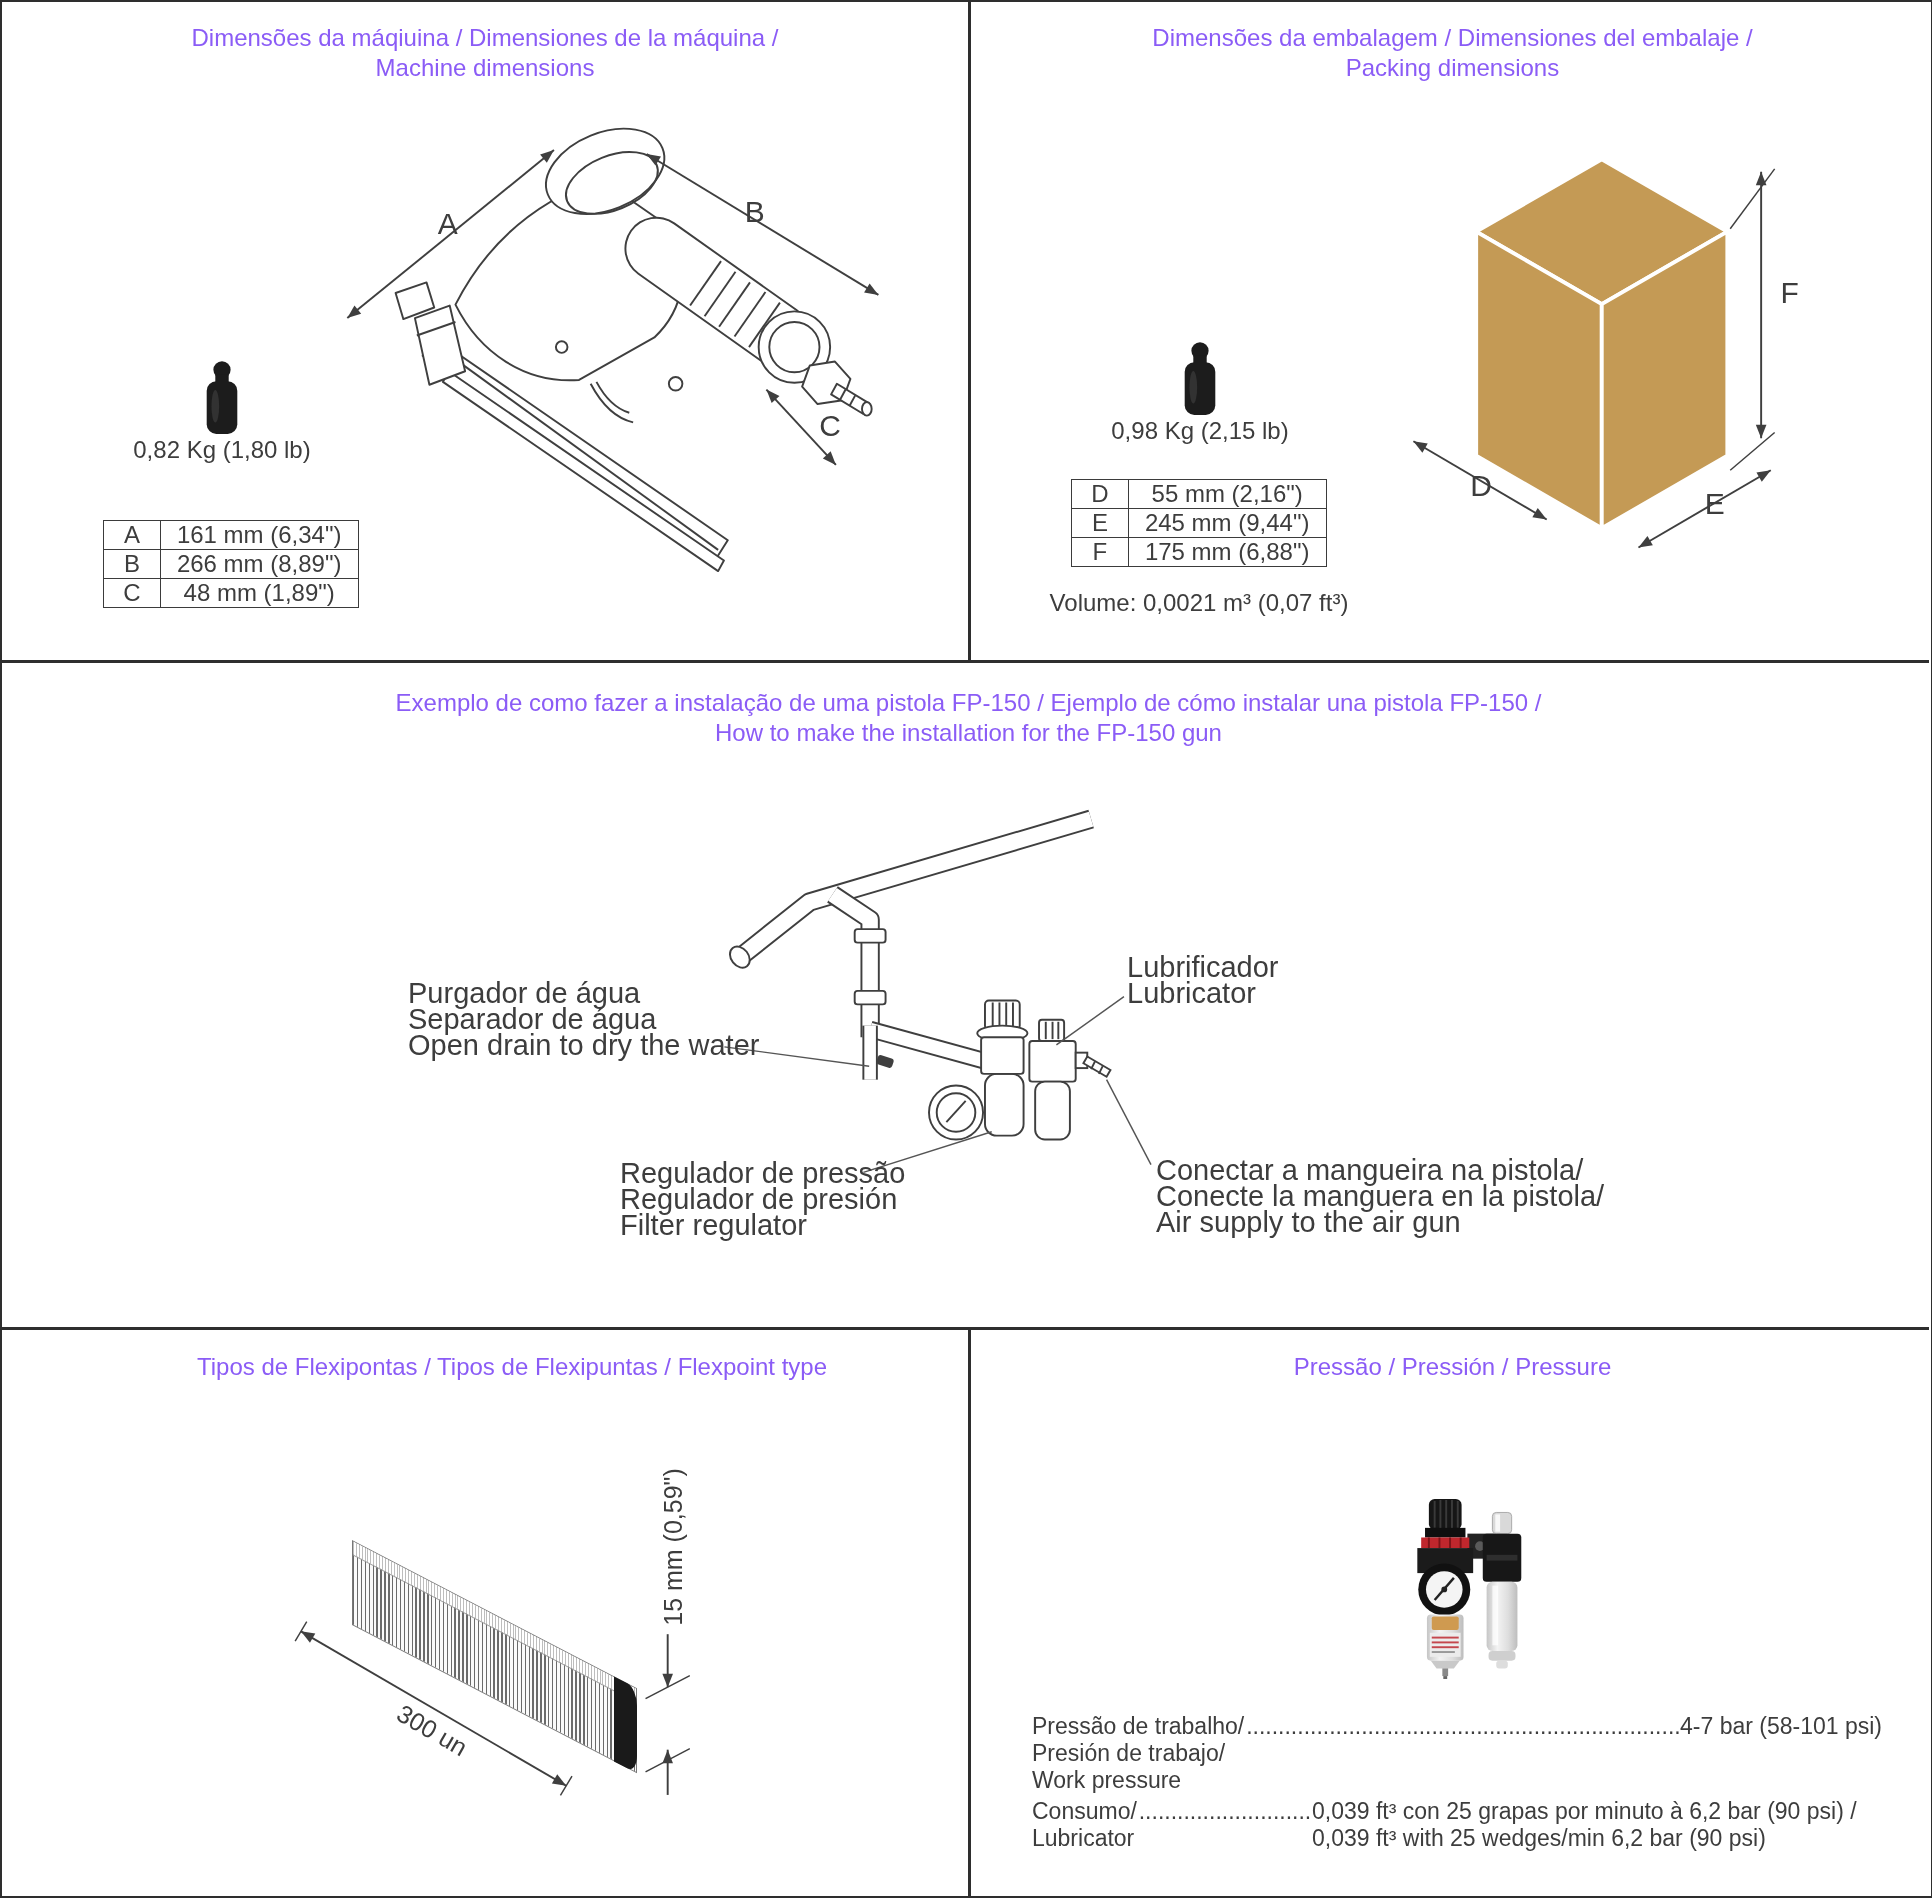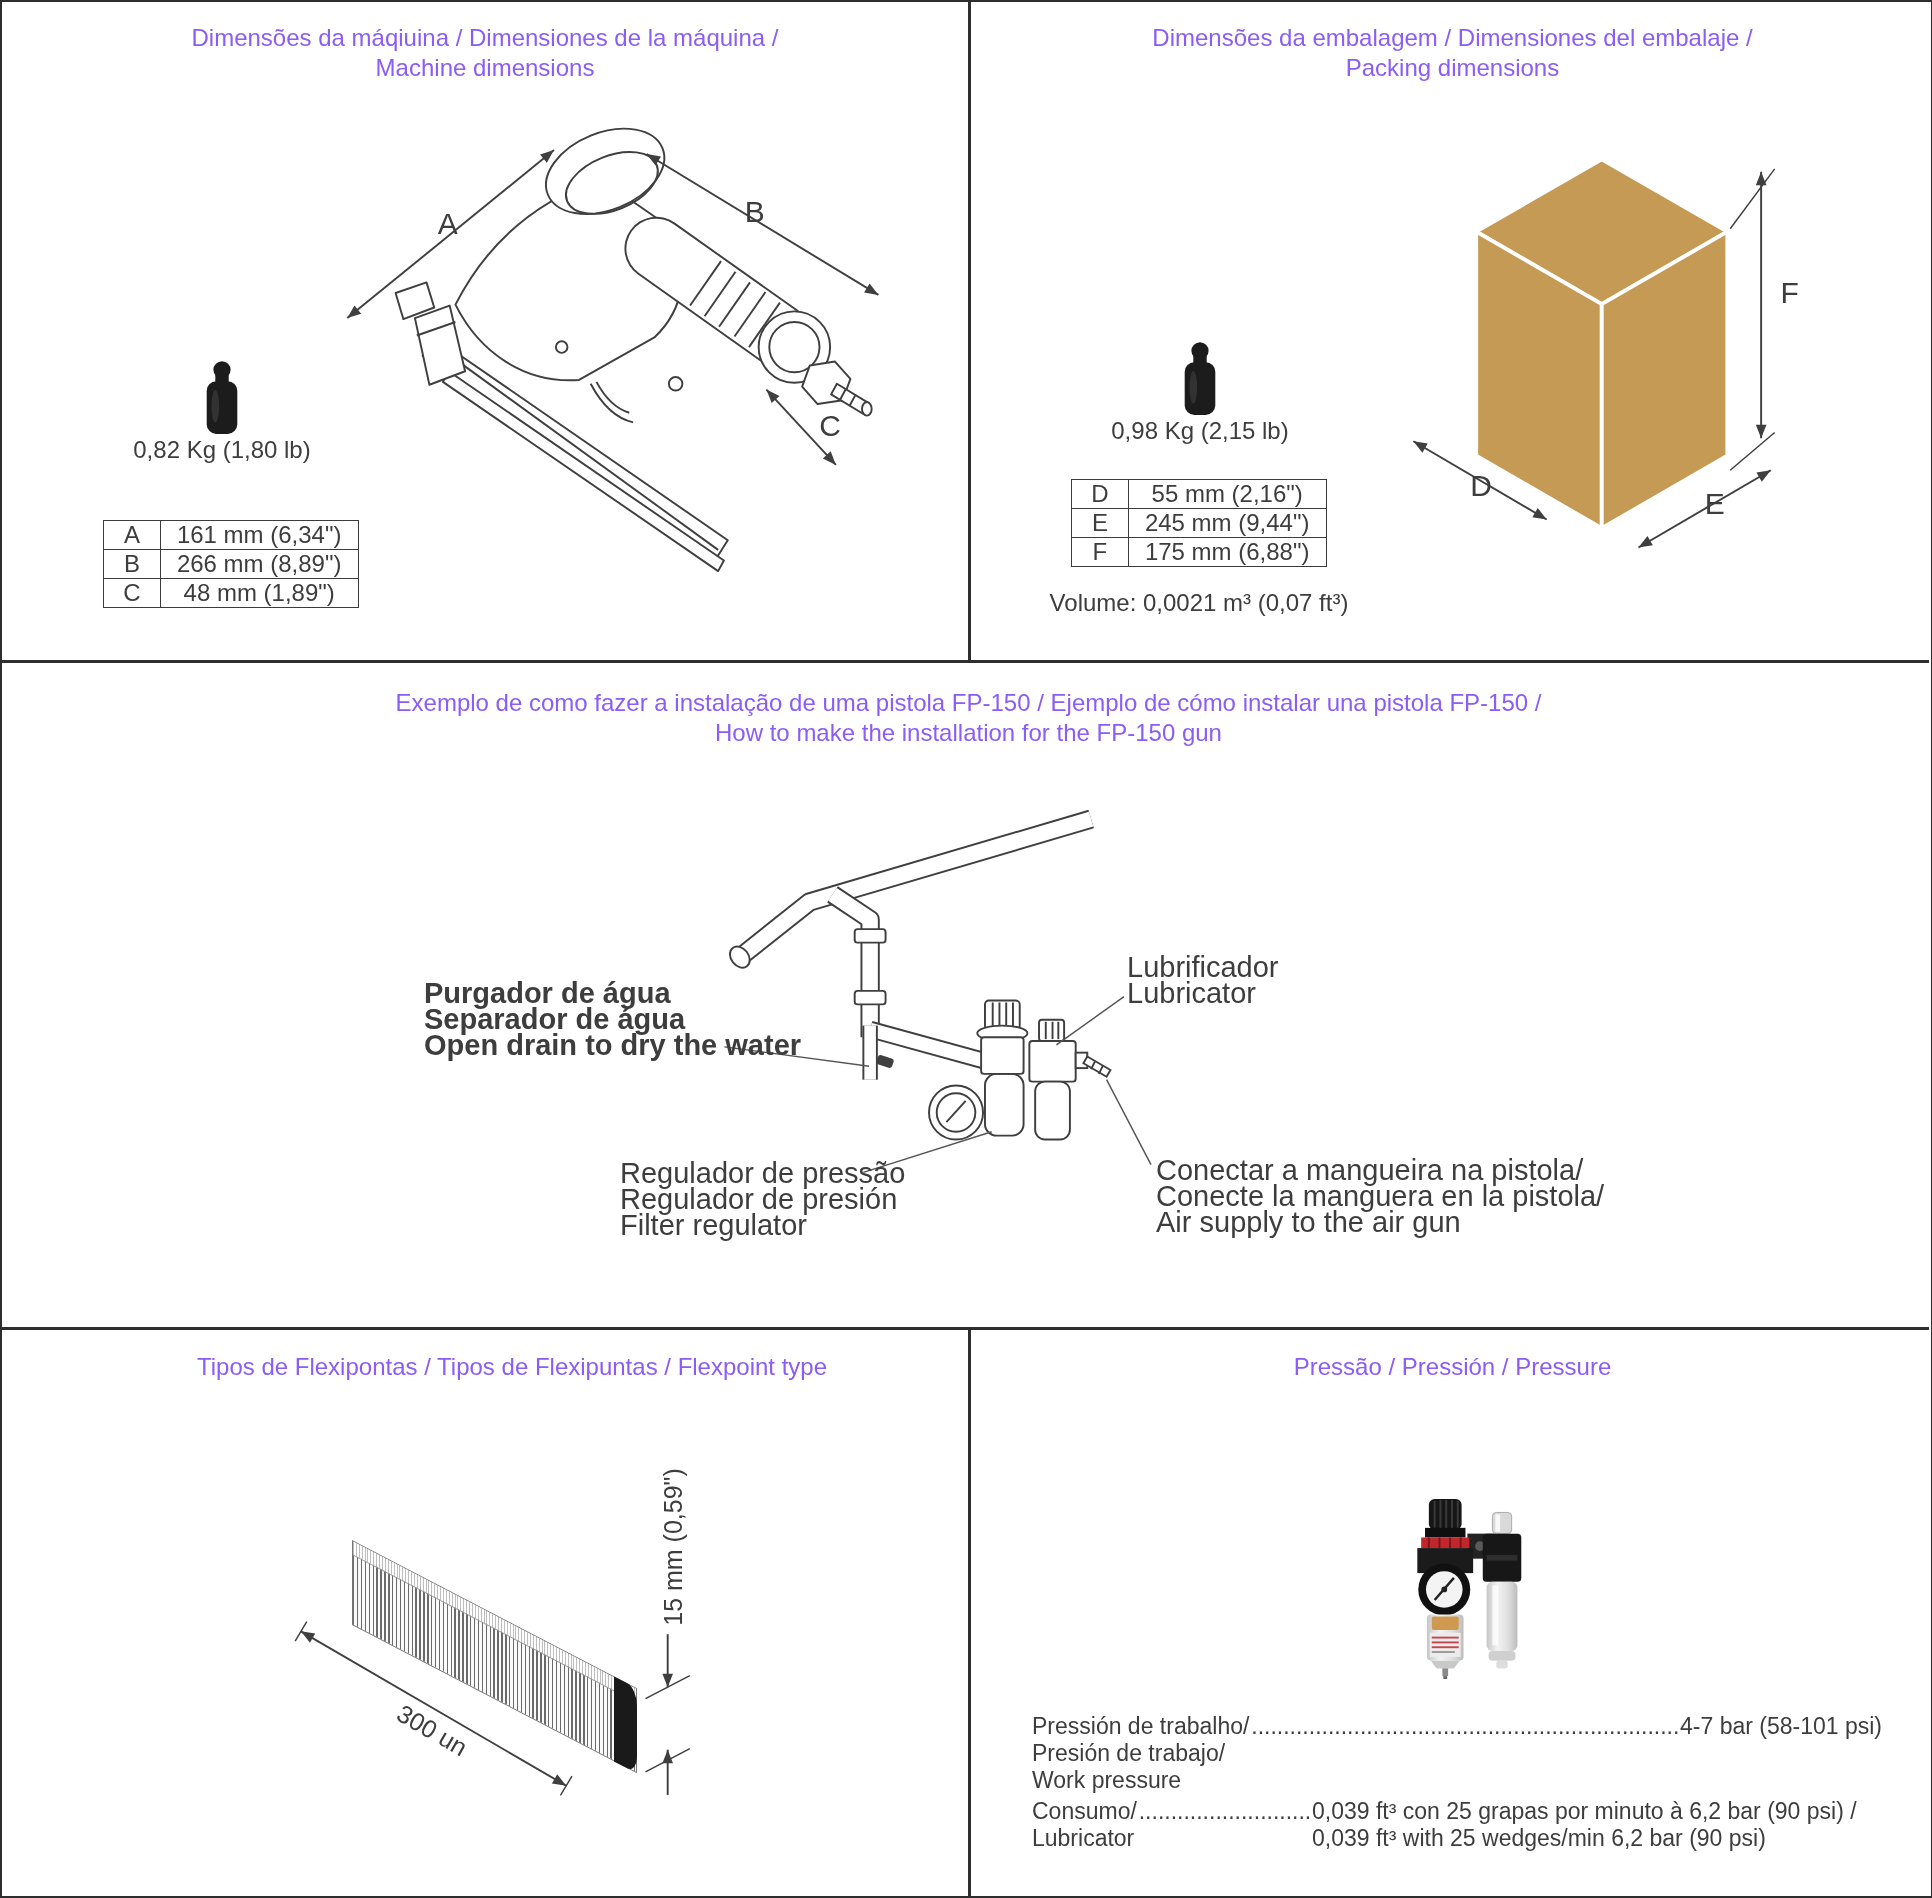--- a/index.html
+++ b/index.html
@@ -232,21 +232,21 @@
     </g>
 
     <g stroke="#555" stroke-width="1.5">
       <line x1="48" y1="262" x2="198" y2="282"></line>
       <line x1="462" y1="210" x2="392" y2="260"></line>
       <line x1="192" y1="392" x2="325" y2="350"></line>
       <line x1="490" y1="384" x2="444" y2="296"></line>
     </g>
   </svg>
 
-  <div class="lbl" style="left:422px;top:978px;font-weight:bold;">
+  <div class="lbl" style="left:406px;top:978px;">
     <div>Purgador de água</div>
     <div>Separador de água</div>
     <div>Open drain to dry the water</div>
   </div>
   <div class="lbl" style="left:1125px;top:952px;">
     <div>Lubrificador</div>
     <div>Lubricator</div>
   </div>
   <div class="lbl" style="left:618px;top:1158px;">
     <div>Regulador de pressão</div>
@@ -340,21 +340,21 @@
       <rect x="90" y="60" width="32" height="6" fill="#2e2e2e"></rect>
       <rect x="90" y="88" width="32" height="72" rx="6" fill="url(#bowlg)"></rect>
       <rect x="96" y="92" width="6" height="62" fill="#ffffff" opacity="0.75"></rect>
       <rect x="92" y="160" width="28" height="10" rx="4" fill="#cfcfcf"></rect>
       <rect x="100" y="170" width="12" height="8" rx="3" fill="#dddddd"></rect>
     </g>
   </svg>
 
   <div class="txtblock" style="left:1030px;top:1711px;width:850px;">
     <div class="dotline">
-      <span class="nowrap">Pressión de trabalho/</span>
+      <span class="nowrap">Pressão de trabalho/</span>
       <span class="dots">................................................................................................................................................................</span>
       <span class="nowrap">4-7 bar (58-101 psi)</span>
     </div>
     <div>Presión de trabajo/</div>
     <div>Work pressure</div>
   </div>
 
   <div class="txtblock cons" style="left:1030px;top:1796px;width:850px;">
     <div class="c1">
       <div class="dotline">

